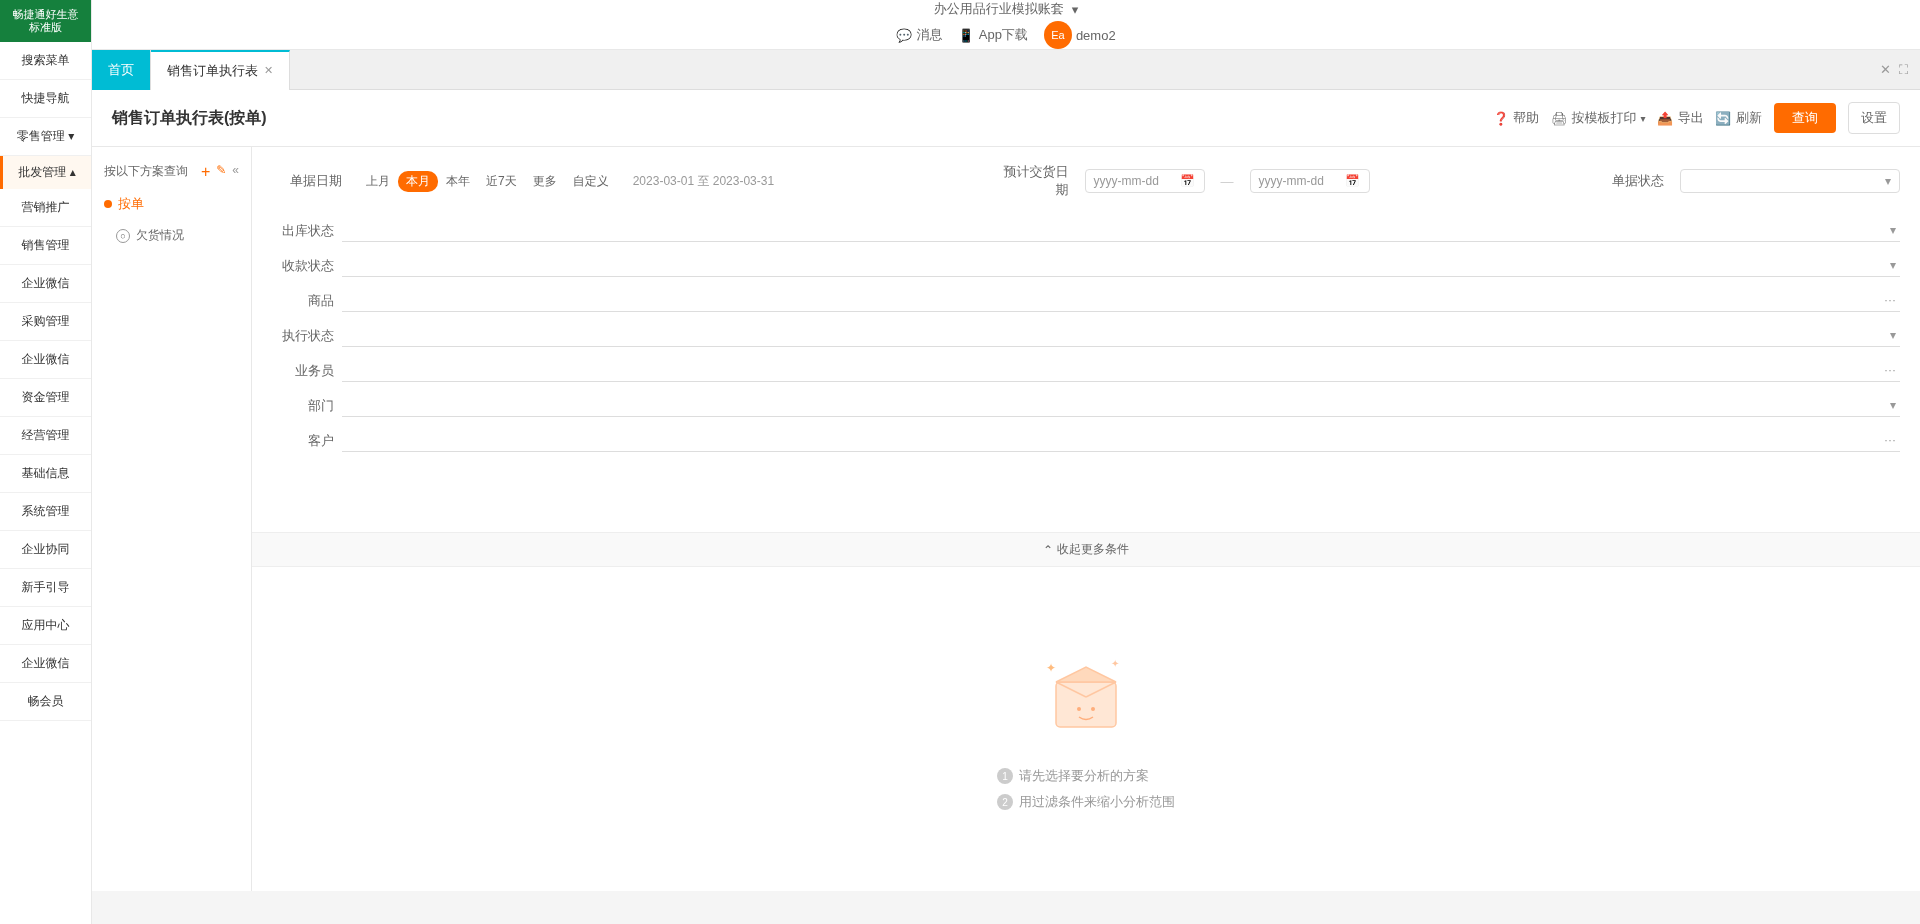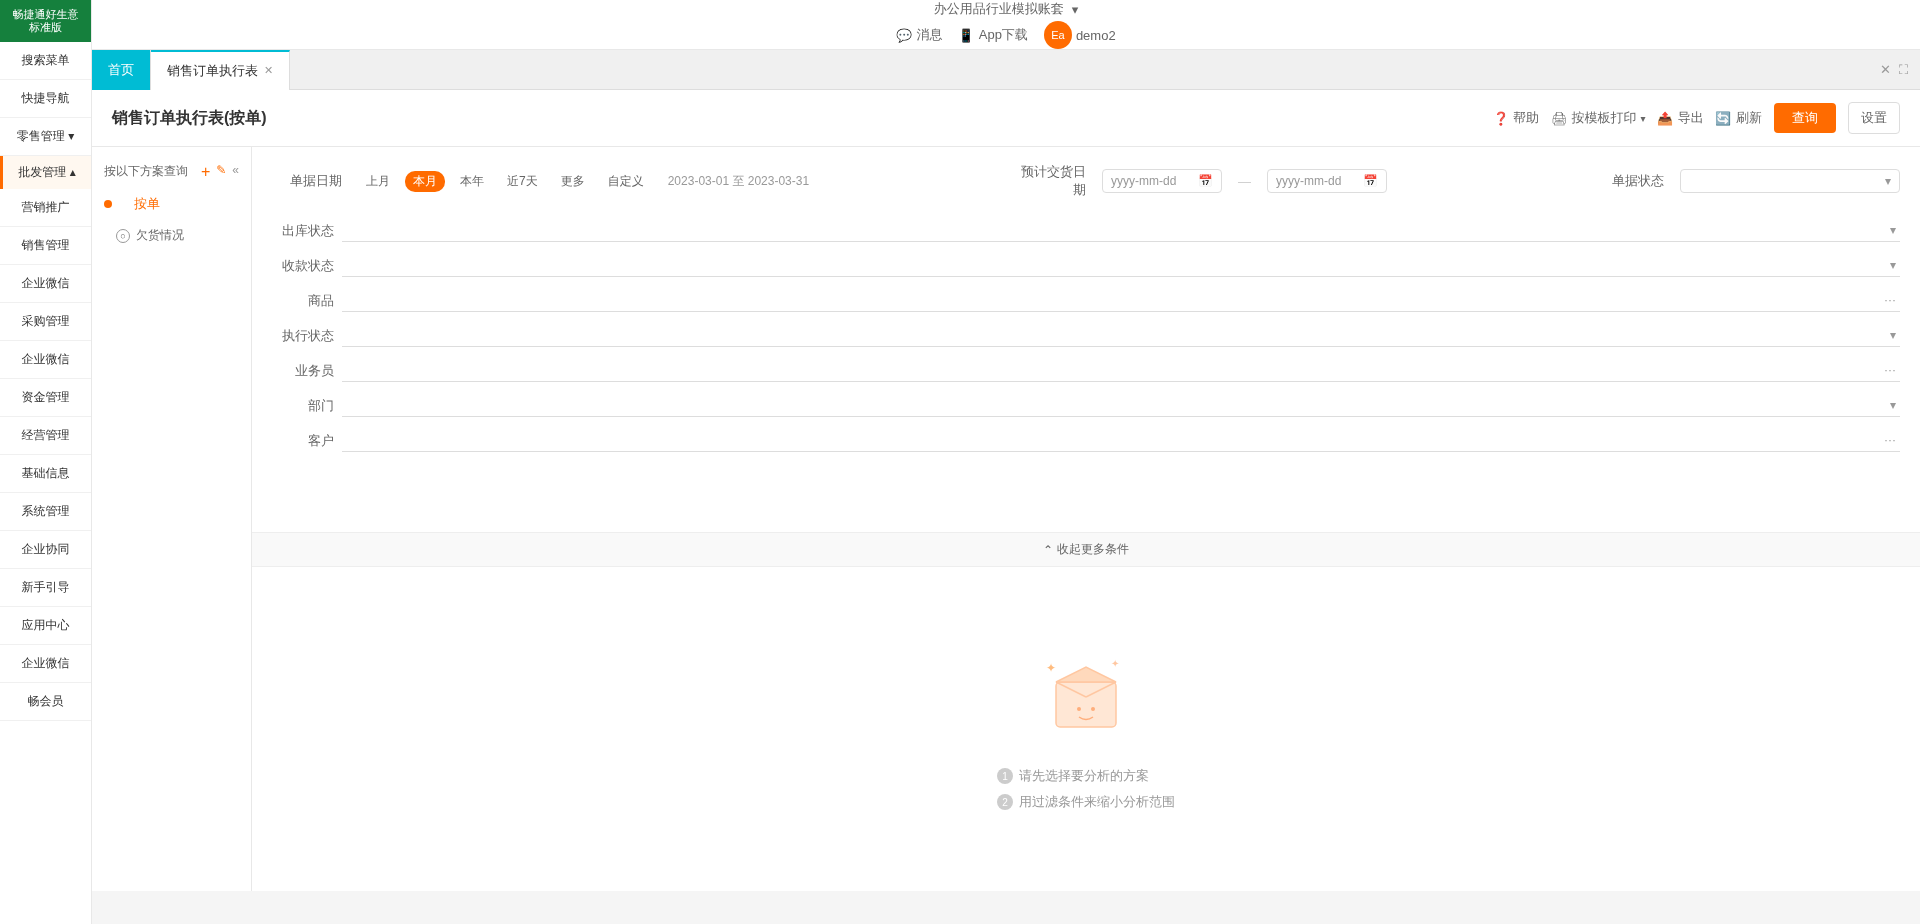--- a/index.html
+++ b/index.html
@@ -219,21 +219,21 @@
     .left-panel-header .icons {
       display: flex;
       gap: 6px;
     }
     .scheme-item {
       padding: 8px 12px;
       cursor: pointer;
       font-size: 13px;
       display: flex;
       align-items: center;
-      gap: 22px;
+      gap: 6px;
     }
     .scheme-item.active {
       color: #ff6b00;
     }
     .scheme-item .dot {
       width: 8px;
       height: 8px;
       border-radius: 50%;
       background: #ff6b00;
       display: inline-block;
@@ -273,21 +273,21 @@
     }
     .filter-label {
       width: 70px;
       text-align: right;
       color: #666;
       font-size: 13px;
       flex-shrink: 0;
     }
     .date-tabs {
       display: flex;
-      gap: 7px;
+      gap: 0;
       align-items: center;
     }
     .date-tab {
       padding: 2px 8px;
       font-size: 12px;
       cursor: pointer;
       color: #666;
       border-radius: 2px;
     }
     .date-tab.active {

